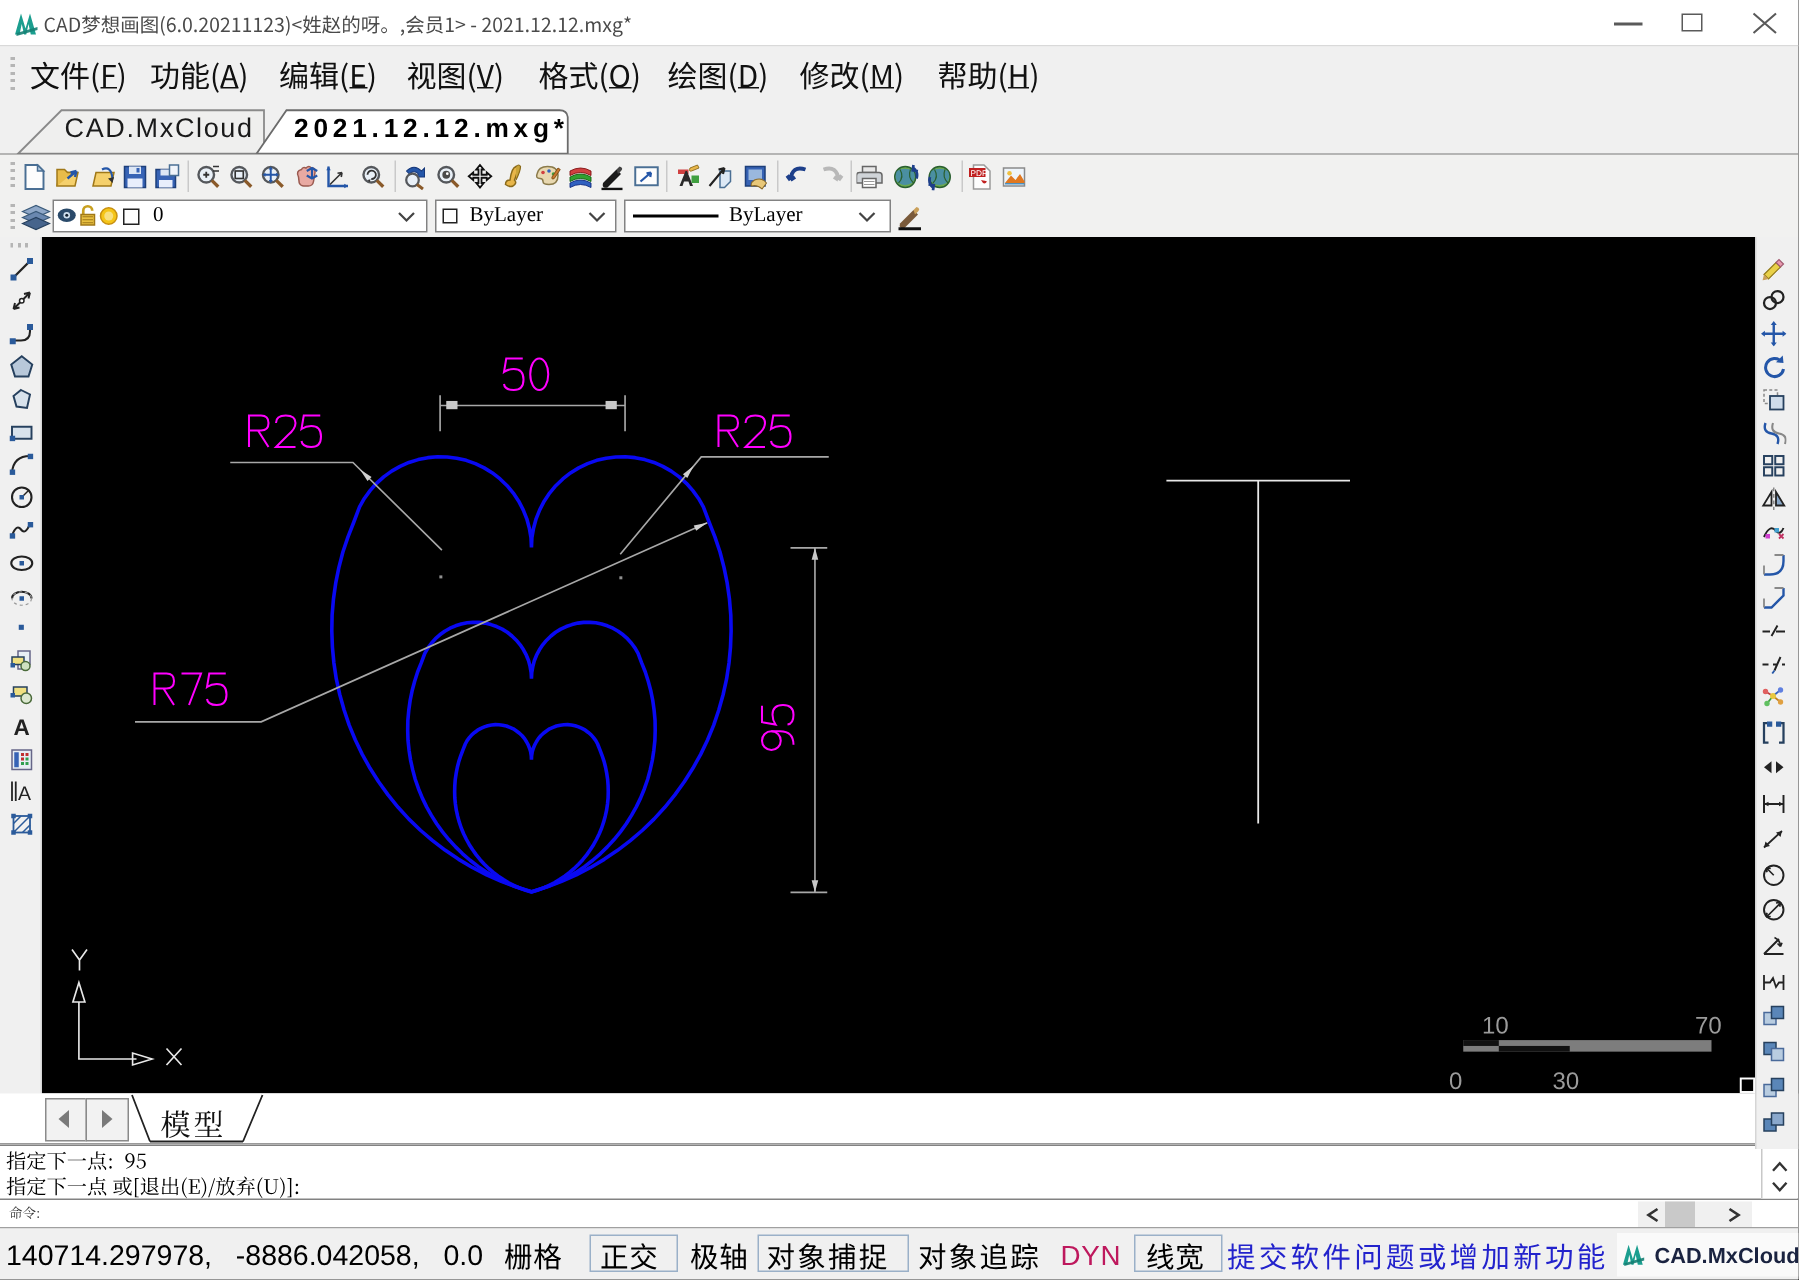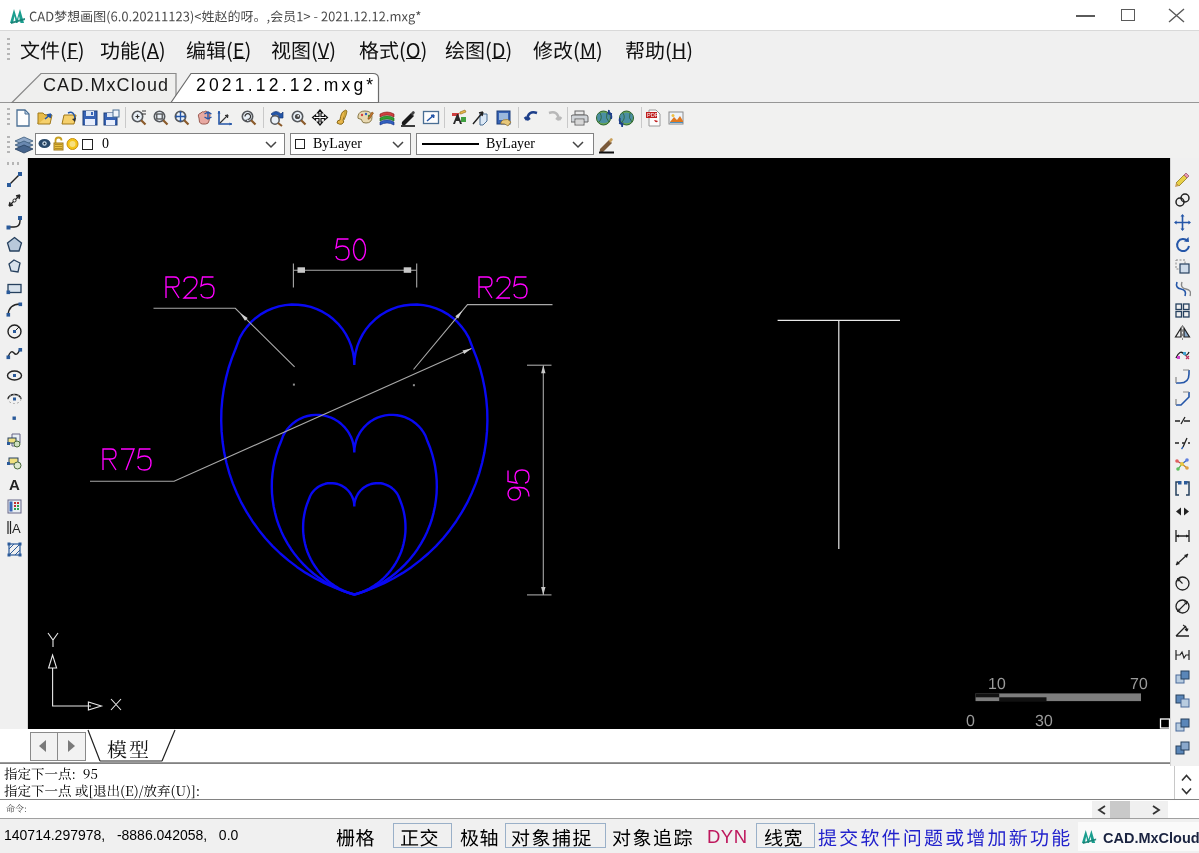--- a/index.html
+++ b/index.html
@@ -51,21 +51,21 @@
     <path transform="translate(0,22.0)" d="M5.5 -16.8V-15.2H1.3V-14.0H5.5V-12.5H1.7V-11.4H5.5V-10.9C5.5 -10.6 5.4 -10.2 5.3 -9.8H1.0V-8.6H4.7C4.1 -7.7 3.1 -6.8 1.4 -6.2C1.7 -5.9 2.2 -5.5 2.4 -5.1C4.6 -6.0 5.8 -7.3 6.4 -8.6H10.8V-9.8H6.9C7.0 -10.2 7.0 -10.6 7.0 -10.9V-11.4H10.3V-12.5H7.0V-14.0H10.7V-15.2H7.0V-16.8ZM11.7 -16.0V-6.1H13.1V-14.7H16.5C16.0 -13.8 15.3 -12.8 14.7 -11.9C16.4 -10.9 17.1 -10.0 17.1 -9.3C17.1 -8.9 17.0 -8.6 16.6 -8.5C16.4 -8.4 16.1 -8.3 15.8 -8.3C15.2 -8.3 14.5 -8.3 13.6 -8.4C13.8 -8.0 14.0 -7.5 14.1 -7.1C14.9 -7.0 15.7 -7.0 16.4 -7.1C16.8 -7.1 17.3 -7.3 17.6 -7.4C18.3 -7.8 18.6 -8.3 18.6 -9.2C18.6 -10.1 18.0 -11.1 16.3 -12.1C17.1 -13.1 18.0 -14.4 18.8 -15.4L17.7 -16.0L17.5 -16.0ZM3.0 -5.2V0.5H4.5V-3.9H9.2V1.6H10.7V-3.9H15.8V-1.2C15.8 -0.9 15.7 -0.8 15.4 -0.8C15.0 -0.8 13.9 -0.8 12.6 -0.8C12.8 -0.5 13.0 0.1 13.1 0.5C14.8 0.5 15.8 0.5 16.5 0.3C17.1 0.0 17.3 -0.4 17.3 -1.1V-5.2H10.7V-6.8H9.2V-5.2Z M32.7 -16.8C32.7 -15.3 32.7 -13.7 32.6 -12.3H29.3V-10.8H32.6C32.3 -6.0 31.3 -1.9 27.4 0.5C27.8 0.8 28.3 1.3 28.5 1.6C32.6 -1.0 33.7 -5.6 34.0 -10.8H37.1C36.9 -3.5 36.7 -0.8 36.2 -0.2C36.0 0.0 35.8 0.1 35.5 0.1C35.0 0.1 34.0 0.1 32.9 -0.0C33.1 0.4 33.3 1.0 33.3 1.4C34.4 1.5 35.5 1.5 36.1 1.4C36.7 1.4 37.1 1.2 37.5 0.7C38.2 -0.2 38.4 -3.1 38.6 -11.5C38.6 -11.7 38.6 -12.3 38.6 -12.3H34.1C34.1 -13.7 34.1 -15.3 34.1 -16.8ZM20.7 -1.9 21.0 -0.4C23.4 -0.9 26.7 -1.7 29.9 -2.4L29.8 -3.8L28.7 -3.6V-15.8H22.1V-2.2ZM23.5 -2.5V-5.9H27.2V-3.2ZM23.5 -10.2H27.2V-7.2H23.5ZM23.5 -11.5V-14.5H27.2V-11.5Z M44.8 3.9 45.9 3.4C44.2 0.6 43.4 -2.8 43.4 -6.2C43.4 -9.6 44.2 -13.0 45.9 -15.8L44.8 -16.4C42.9 -13.4 41.8 -10.1 41.8 -6.2C41.8 -2.3 42.9 0.9 44.8 3.9Z M48.8 0.0H50.6V-6.9H57.5V0.0H59.3V-14.7H57.5V-8.5H50.6V-14.7H48.8Z M63.3 3.9C65.1 0.9 66.2 -2.3 66.2 -6.2C66.2 -10.1 65.1 -13.4 63.3 -16.4L62.2 -15.8C63.9 -13.0 64.7 -9.6 64.7 -6.2C64.7 -2.8 63.9 0.6 62.2 3.4Z" fill="#111"></path>
   </svg>
 <div class="abs" style="left:671.8px;top:58px;width:14.6px;height:1px;background:#111"></div>
 <div class="abs" style="left:0;top:66px;width:1199px;height:37px;background:#f0f0f0"></div>
 <svg class="abs" style="left:0;top:66px" width="1199" height="38">
 <polygon points="12,36.5 41,7.5 176,7.5 176,36.5" fill="#efefee" stroke="#8a8a8a" stroke-width="1.2"></polygon>
 <path d="M171,36.5 L191,7.5 L373,7.5 Q378,7.5 378.5,12 L378.5,36.5 Z" fill="#ffffff" stroke="#6b6b6b" stroke-width="1.2"></path>
 <line x1="0" y1="37" x2="1199" y2="37" stroke="#787878" stroke-width="1.5"></line>
 </svg>
 <div class="abs" style="left:43px;top:75px;width:140px;height:26px;font-size:18px;letter-spacing:1.1px;color:#1a1a1a">CAD.MxCloud</div>
-<div class="abs" style="left:196px;top:75px;width:184px;height:26px;font-size:17.5px;letter-spacing:3.2px;font-weight:normal;color:#000">2021.12.12.mxg*</div>
+<div class="abs" style="left:196px;top:75px;width:184px;height:26px;font-size:17.5px;letter-spacing:3.2px;font-weight:bold;color:#000">2021.12.12.mxg*</div>
 <div class="abs" style="left:0;top:103px;width:1199px;height:28px;background:#f1f1f0"></div>
 <div class="abs" style="left:7px;top:108px;width:3px;height:20px;background:repeating-linear-gradient(#b5b5b5 0 2px,#f1f1f0 2px 5px)"></div>
 <div class="abs" style="left:125px;top:107px;width:1px;height:21px;background:#c9c9c9"></div>
 <div class="abs" style="left:263px;top:107px;width:1px;height:21px;background:#c9c9c9"></div>
 <div class="abs" style="left:444px;top:107px;width:1px;height:21px;background:#c9c9c9"></div>
 <div class="abs" style="left:518px;top:107px;width:1px;height:21px;background:#c9c9c9"></div>
 <div class="abs" style="left:567px;top:107px;width:1px;height:21px;background:#c9c9c9"></div>
 <div class="abs" style="left:641px;top:107px;width:1px;height:21px;background:#c9c9c9"></div>
 <svg class="abs" style="left:14px;top:109px" width="18" height="18" viewBox="0 0 18 18">
     <path d="M3 1 h8 l4 4 v12 h-12 z" fill="#fdfdfd" stroke="#4a6f94" stroke-width="1.3"></path>
@@ -580,21 +580,21 @@
   </svg>
 <div class="abs" style="left:1092px;top:801px;width:76px;height:17px;background:#f0f0f0"></div>
 <div class="abs" style="left:1110px;top:801px;width:20px;height:17px;background:#c9c9c9"></div>
 <svg class="abs" style="left:1097px;top:805px" width="10" height="10" viewBox="0 0 10 10">
     <path d="M8 1 L2 5 L8 9" stroke="#333" stroke-width="1.8" fill="none"></path>
   </svg>
 <svg class="abs" style="left:1151px;top:805px" width="10" height="10" viewBox="0 0 10 10">
     <path d="M2 1 L8 5 L2 9" stroke="#333" stroke-width="1.8" fill="none"></path>
   </svg>
 <div class="abs" style="left:0;top:819px;width:1199px;height:34px;background:#f0f0f0"></div>
-<div class="abs" style="left:4px;top:827px;width:345px;font-size:14px;color:#000;white-space:pre">140714.297978,   -8886.042058,   0.0</div>
+<div class="abs" style="left:4px;top:827px;width:345px;font-size:19px;color:#000;white-space:pre">140714.297978,   -8886.042058,   0.0</div>
 <svg style="position:absolute;left:336.0px;top:824.1px;overflow:visible" width="41" height="28">
     <path transform="translate(0,20.9)" d="M12.7 -15.3V-8.4H11.5V-15.3H7.5V-8.4H6.4V-7.0H7.4C7.4 -4.4 7.1 -1.4 5.6 0.9C5.9 1.0 6.4 1.3 6.6 1.6C8.2 -0.8 8.6 -4.3 8.6 -7.0H10.3V-0.2C10.3 0.0 10.2 0.1 10.1 0.1C9.9 0.1 9.3 0.1 8.8 0.1C8.9 0.4 9.1 0.9 9.2 1.3C10.1 1.3 10.6 1.3 11.0 1.0C11.4 0.8 11.5 0.5 11.5 -0.2V-7.0H12.7V-7.0C12.7 -4.5 12.7 -1.3 11.6 1.0C12.0 1.1 12.5 1.4 12.7 1.6C13.8 -0.7 13.9 -4.3 13.9 -7.0V-7.0H15.8V0.1C15.8 0.2 15.8 0.3 15.6 0.3C15.4 0.3 14.8 0.3 14.2 0.3C14.4 0.6 14.6 1.2 14.6 1.6C15.5 1.6 16.1 1.5 16.5 1.3C16.9 1.1 17.1 0.7 17.1 0.1V-7.0H18.2V-8.4H17.1V-15.3ZM15.8 -8.4H13.9V-14.0H15.8ZM10.3 -8.4H8.6V-14.0H10.3ZM3.1 -16.0V-11.9H1.0V-10.6H3.0C2.6 -8.0 1.6 -4.9 0.6 -3.3C0.8 -3.0 1.2 -2.4 1.3 -2.1C2.0 -3.1 2.6 -4.8 3.1 -6.5V1.5H4.4V-8.0C4.8 -7.1 5.3 -6.1 5.6 -5.5L6.4 -6.7C6.1 -7.2 4.8 -9.3 4.4 -9.9V-10.6H6.2V-11.9H4.4V-16.0Z M30.4 -12.7H34.6C34.0 -11.5 33.2 -10.4 32.3 -9.4C31.4 -10.4 30.7 -11.3 30.2 -12.3ZM23.3 -16.0V-11.9H20.5V-10.5H23.2C22.6 -7.9 21.3 -4.9 20.0 -3.3C20.3 -3.0 20.6 -2.5 20.8 -2.1C21.7 -3.3 22.6 -5.4 23.3 -7.5V1.5H24.7V-8.1C25.3 -7.2 25.9 -6.2 26.2 -5.7L27.1 -6.8C26.8 -7.3 25.2 -9.1 24.7 -9.7V-10.5H26.9L26.4 -10.2C26.7 -9.9 27.3 -9.4 27.5 -9.2C28.2 -9.8 28.8 -10.4 29.4 -11.2C29.9 -10.3 30.6 -9.4 31.4 -8.5C29.8 -7.2 27.9 -6.1 26.0 -5.5C26.3 -5.2 26.6 -4.7 26.8 -4.4C27.3 -4.6 27.8 -4.8 28.3 -5.0V1.5H29.6V0.7H34.9V1.5H36.3V-5.1L37.2 -4.8C37.4 -5.1 37.8 -5.7 38.1 -6.0C36.2 -6.6 34.6 -7.4 33.3 -8.5C34.6 -9.9 35.7 -11.6 36.4 -13.5L35.5 -14.0L35.2 -13.9H31.1C31.4 -14.5 31.7 -15.0 31.9 -15.6L30.6 -16.0C29.8 -14.0 28.6 -12.2 27.2 -10.8V-11.9H24.7V-16.0ZM29.6 -0.6V-4.2H34.9V-0.6ZM29.2 -5.5C30.3 -6.0 31.4 -6.8 32.3 -7.6C33.3 -6.8 34.4 -6.1 35.6 -5.5Z" fill="#000"></path>
   </svg>
 <div class="abs" style="left:393px;top:823px;width:59px;height:25px;border:1px solid #9ab0c8;background:#f0f0f0"></div>
 <svg style="position:absolute;left:400.0px;top:824.1px;overflow:visible" width="41" height="28">
     <path transform="translate(0,20.9)" d="M3.6 -9.7V-0.7H1.0V0.7H18.1V-0.7H10.7V-6.7H16.7V-8.1H10.7V-13.2H17.4V-14.6H1.7V-13.2H9.2V-0.7H5.0V-9.7Z M25.5 -11.3C24.4 -9.9 22.5 -8.4 20.8 -7.4C21.2 -7.2 21.7 -6.7 22.0 -6.4C23.6 -7.5 25.6 -9.2 26.9 -10.8ZM31.2 -10.5C33.0 -9.3 35.1 -7.5 36.1 -6.3L37.3 -7.3C36.2 -8.5 34.1 -10.2 32.4 -11.4ZM26.2 -8.0 24.9 -7.6C25.7 -5.8 26.7 -4.2 28.0 -2.9C26.0 -1.4 23.5 -0.4 20.4 0.3C20.7 0.6 21.1 1.2 21.3 1.6C24.3 0.8 27.0 -0.3 29.1 -1.9C31.1 -0.3 33.6 0.8 36.8 1.4C37.0 1.0 37.4 0.4 37.7 0.1C34.6 -0.4 32.1 -1.4 30.1 -2.9C31.5 -4.2 32.5 -5.8 33.3 -7.7L31.9 -8.1C31.2 -6.4 30.3 -4.9 29.1 -3.8C27.8 -5.0 26.9 -6.4 26.2 -8.0ZM27.4 -15.7C27.9 -15.0 28.4 -14.0 28.7 -13.3H20.8V-11.9H37.2V-13.3H29.3L30.2 -13.7C29.9 -14.3 29.3 -15.4 28.8 -16.1Z" fill="#000"></path>
   </svg>
 <svg style="position:absolute;left:460.0px;top:824.1px;overflow:visible" width="41" height="28">
     <path transform="translate(0,20.9)" d="M3.7 -16.0V-12.3H1.2V-11.0H3.6C3.0 -8.4 1.8 -5.3 0.6 -3.7C0.9 -3.4 1.2 -2.8 1.3 -2.4C2.2 -3.6 3.1 -5.7 3.7 -7.8V1.5H5.0V-8.7C5.5 -7.7 6.2 -6.6 6.4 -5.9L7.3 -7.0C7.0 -7.5 5.5 -9.8 5.0 -10.4V-11.0H7.1V-12.3H5.0V-16.0ZM7.4 -14.7V-13.4H9.5C9.3 -7.1 8.5 -2.3 5.5 0.7C5.9 0.9 6.5 1.3 6.7 1.5C8.6 -0.5 9.7 -3.2 10.2 -6.6C10.9 -5.0 11.8 -3.5 12.8 -2.2C11.7 -1.0 10.5 -0.2 9.2 0.5C9.5 0.7 10.0 1.2 10.2 1.5C11.5 0.9 12.7 0.0 13.7 -1.1C14.8 -0.0 16.0 0.9 17.4 1.5C17.6 1.1 18.1 0.6 18.4 0.3C16.9 -0.3 15.7 -1.1 14.6 -2.2C16.0 -4.0 17.1 -6.3 17.7 -9.2L16.8 -9.6L16.5 -9.5H14.4C14.8 -11.1 15.3 -13.1 15.8 -14.7ZM10.9 -13.4H14.0C13.6 -11.6 13.1 -9.6 12.6 -8.3H16.0C15.5 -6.3 14.7 -4.6 13.7 -3.2C12.3 -5.0 11.3 -7.1 10.6 -9.4C10.7 -10.7 10.8 -12.0 10.9 -13.4Z M29.6 -5.3H32.1V-0.8H29.6ZM29.6 -6.5V-10.6H32.1V-6.5ZM35.8 -5.3V-0.8H33.4V-5.3ZM35.8 -6.5H33.4V-10.6H35.8ZM32.0 -15.9V-11.9H28.3V1.5H29.6V0.5H35.8V1.4H37.2V-11.9H33.5V-15.9ZM21.1 -6.3C21.3 -6.5 21.8 -6.6 22.5 -6.6H24.3V-3.9L20.3 -3.2L20.6 -1.8L24.3 -2.5V1.4H25.6V-2.8L27.6 -3.2L27.5 -4.4L25.6 -4.1V-6.6H27.4V-7.9H25.6V-10.8H24.3V-7.9H22.4C22.9 -9.2 23.5 -10.8 23.9 -12.4H27.4V-13.8H24.3C24.4 -14.4 24.6 -15.0 24.7 -15.7L23.3 -16.0C23.2 -15.2 23.1 -14.5 22.9 -13.8H20.5V-12.4H22.6C22.2 -10.9 21.8 -9.6 21.6 -9.1C21.2 -8.3 21.0 -7.7 20.7 -7.6C20.8 -7.2 21.0 -6.6 21.1 -6.3Z" fill="#000"></path>
   </svg>

